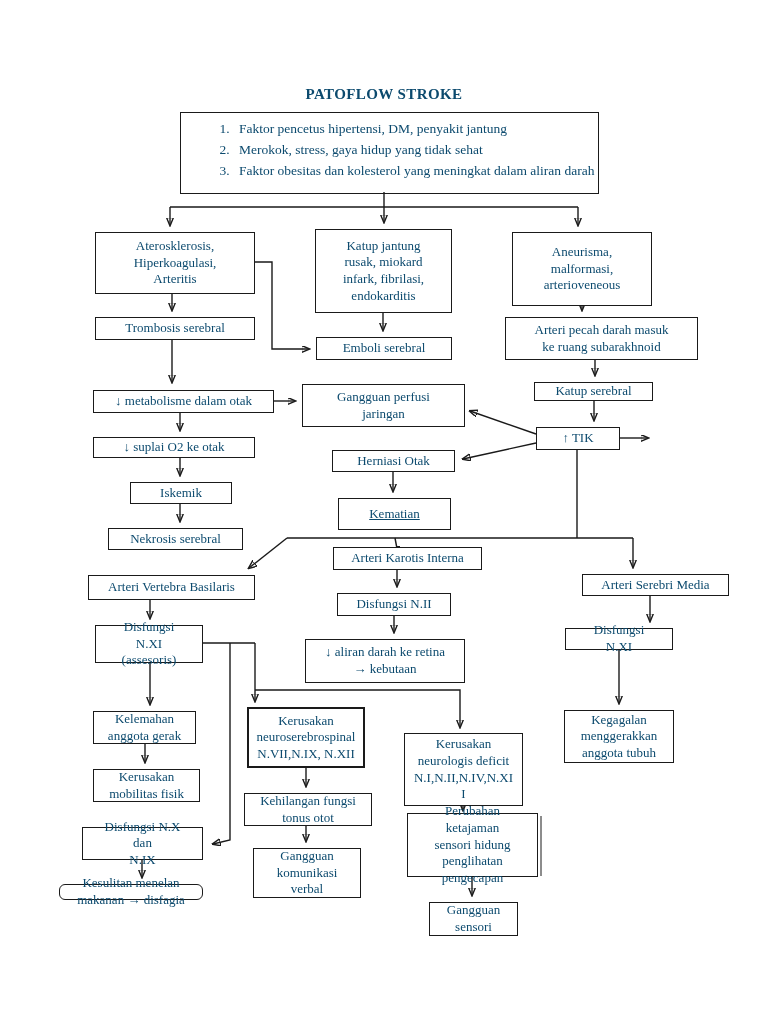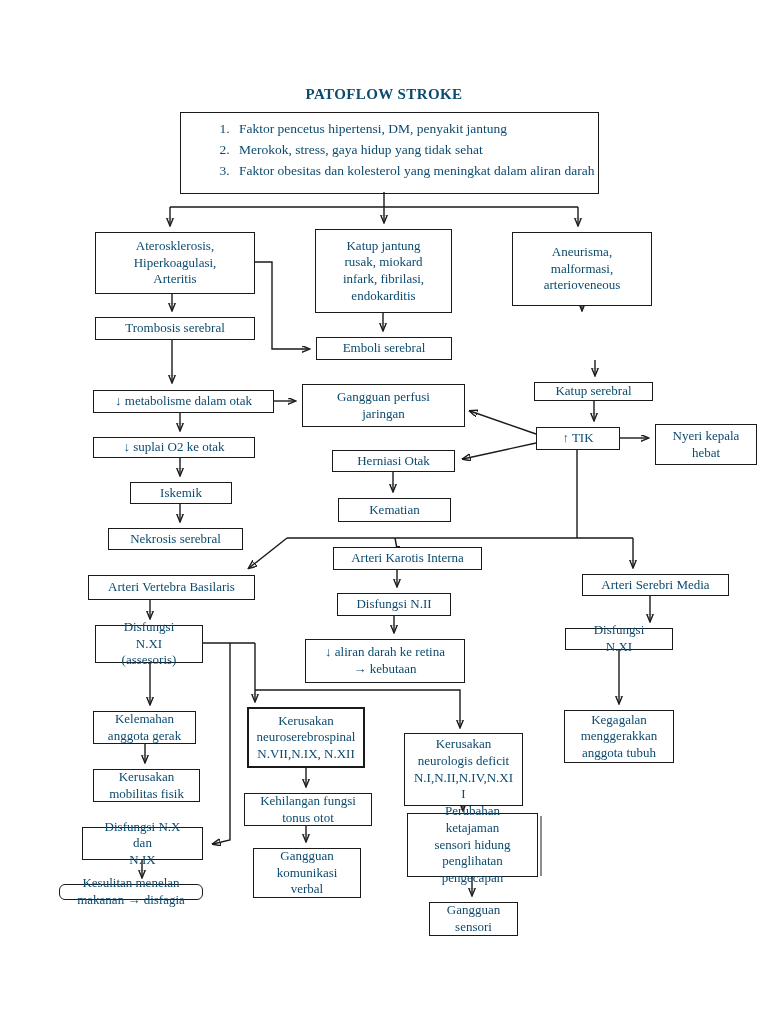--- a/index.html
+++ b/index.html
@@ -107,31 +107,31 @@
 Arteritis</div>
   <div class="node" style="left:315px;top:229px;width:137px;height:84px;">Katup jantung
 rusak, miokard
 infark, fibrilasi,
 endokarditis</div>
   <div class="node" style="left:512px;top:232px;width:140px;height:74px;">Aneurisma,
 malformasi,
 arterioveneous</div>
   <div class="node" style="left:95px;top:317px;width:160px;height:23px;">Trombosis serebral</div>
   <div class="node" style="left:316px;top:337px;width:136px;height:23px;">Emboli serebral</div>
+  <div class="node" style="left:505px;top:317px;width:193px;height:43px;">Arteri pecah darah masuk
+ke ruang subarakhnoid</div>
   <div class="node" style="left:93px;top:390px;width:181px;height:23px;">↓ metabolisme dalam otak</div>
   <div class="node" style="left:302px;top:384px;width:163px;height:43px;">Gangguan perfusi
 jaringan</div>
   <div class="node" style="left:534px;top:382px;width:119px;height:19px;">Katup serebral</div>
   <div class="node" style="left:536px;top:427px;width:84px;height:23px;">↑ TIK</div>
-  <div class="node" style="left:655px;top:424px;width:102px;height:41px;">Nyeri kepala
-hebat</div>
   <div class="node" style="left:93px;top:437px;width:162px;height:21px;">↓ suplai O2 ke otak</div>
   <div class="node" style="left:332px;top:450px;width:123px;height:22px;">Herniasi Otak</div>
   <div class="node" style="left:130px;top:482px;width:102px;height:22px;">Iskemik</div>
-  <div class="node" style="left:338px;top:498px;width:113px;height:24px;">Kematian</div>
+  <div class="node" style="left:338px;top:498px;width:113px;height:32px;text-decoration:underline;">Kematian</div>
   <div class="node" style="left:108px;top:528px;width:135px;height:22px;">Nekrosis serebral</div>
   <div class="node" style="left:333px;top:547px;width:149px;height:23px;">Arteri Karotis Interna</div>
   <div class="node" style="left:88px;top:575px;width:167px;height:25px;">Arteri Vertebra Basilaris</div>
   <div class="node" style="left:582px;top:574px;width:147px;height:22px;">Arteri Serebri Media</div>
   <div class="node" style="left:337px;top:593px;width:114px;height:23px;">Disfungsi N.II</div>
   <div class="node" style="left:95px;top:625px;width:108px;height:38px;">Disfungsi N.XI
 (assesoris)</div>
   <div class="node" style="left:565px;top:628px;width:108px;height:22px;">Disfungsi N.XI</div>
   <div class="node" style="left:305px;top:639px;width:160px;height:44px;">↓ aliran darah ke retina
 → kebutaan</div>

